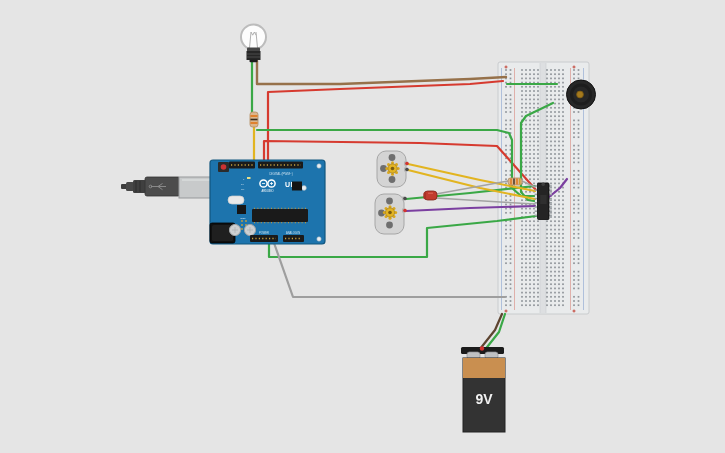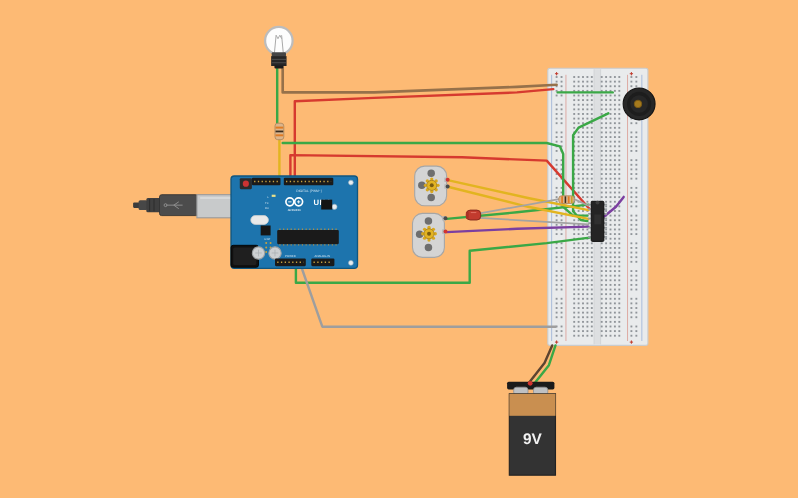--- a/index.html
+++ b/index.html
@@ -1,16 +1,16 @@
 <!DOCTYPE html>
 <html><head>
 <meta charset="utf-8">
 <style>
   html,body{margin:0;padding:0;background:#ffffff;}
-  .stage{position:relative;width:725px;height:453px;background:#fdba74;overflow:hidden;
+  .stage{position:relative;width:725px;height:453px;background:#e5e5e5;overflow:hidden;
          font-family:"Liberation Sans", sans-serif;}
   svg{position:absolute;left:0;top:0;}
   text{font-family:"Liberation Sans", sans-serif;}
   .tinylabel{fill:#cfe3f0;}
 </style>
 </head>
 <body>
 
 <div class="stage">
 <svg width="725" height="453" viewBox="0 0 725 453">

